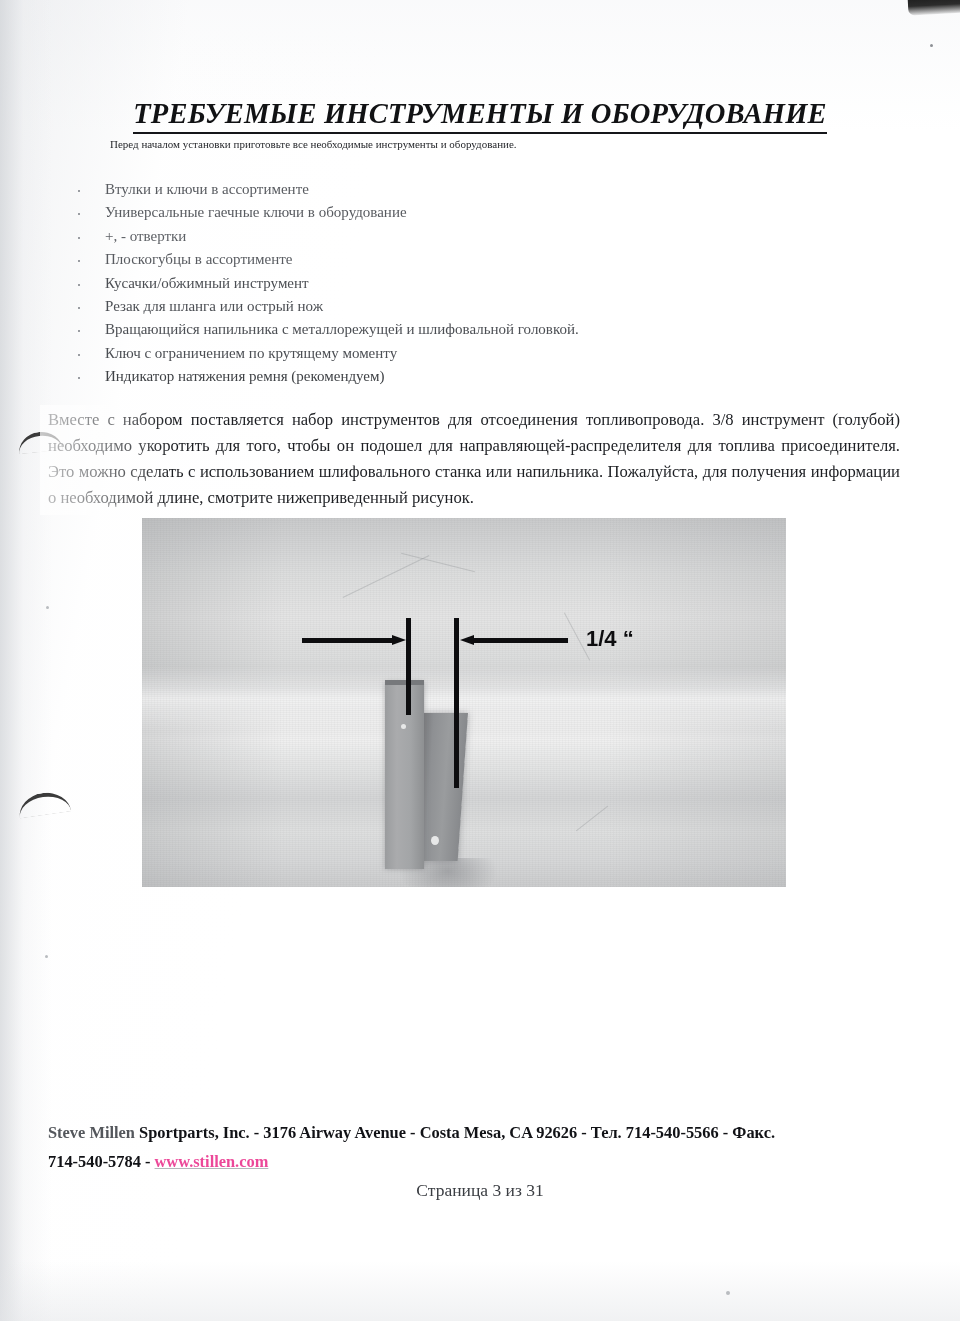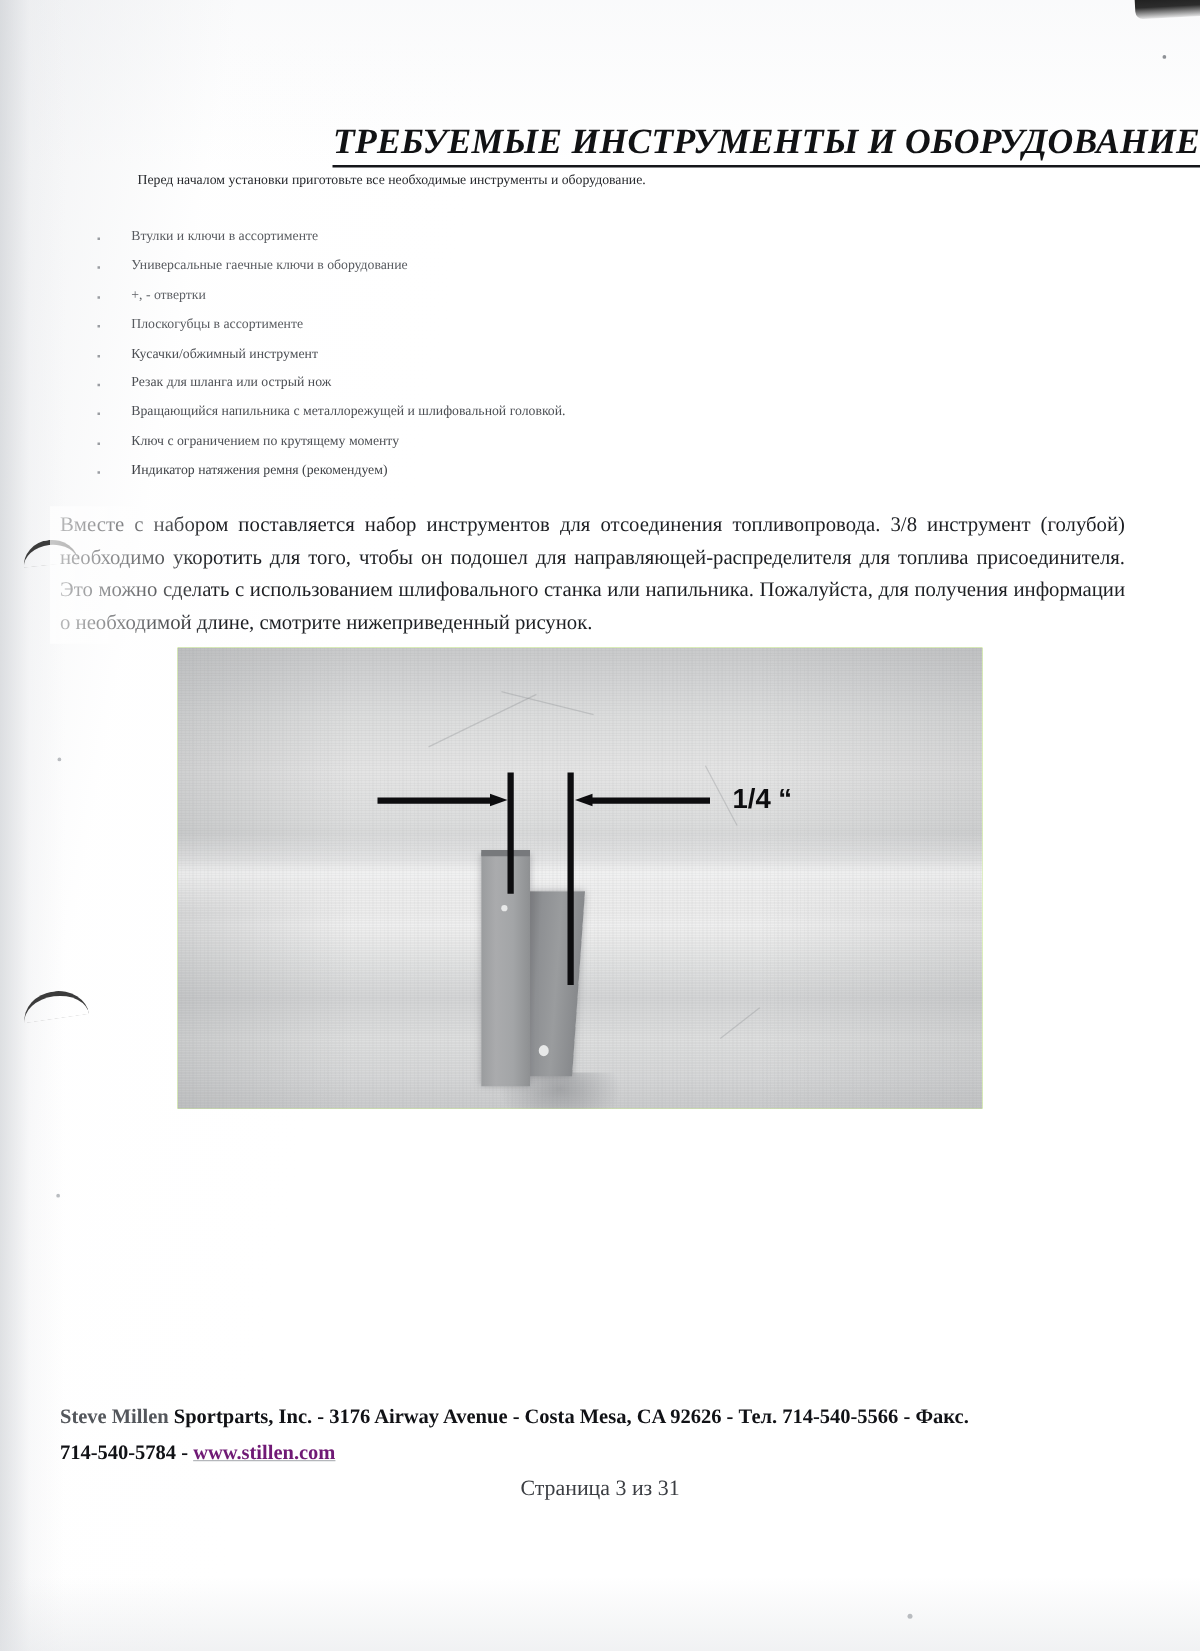--- a/index.html
+++ b/index.html
@@ -73,21 +73,21 @@
   .margin-arc.a1 { left: 18px; top: 432px; width: 44px; height: 16px; transform: rotate(-6deg); }
   .margin-arc.a2 { left: 18px; top: 793px; width: 52px; height: 18px; transform: rotate(-8deg); }
 
   .speck { position: absolute; background: #b9bcc0; border-radius: 50%; pointer-events: none; }
 
   
   .title-block {
     position: absolute;
     left: 0; top: 98px;
     width: 960px;
-    text-align: right;
+    text-align: center;
   }
   .doc-title {
     display: inline-block;
     font-family: "Liberation Serif", serif;
     font-weight: bold;
     font-style: italic;
     font-size: 28.5px;
     letter-spacing: 0.2px;
     color: #111214;
     border-bottom: 2px solid #15161a;
@@ -108,21 +108,21 @@
     position: absolute;
     left: 76px; top: 178px;
     width: 800px;
     list-style: none;
     margin: 0;
     padding: 0;
   }
   .tool-list li {
     position: relative;
     font-family: "Liberation Serif", serif;
-    font-size: 11px;
+    font-size: 15px;
     line-height: 23.4px;
     color: #4c4f54;
     padding-left: 29px;
     white-space: nowrap;
   }
   .tool-list li::before {
     content: "";
     position: absolute;
     left: 2px;
     top: 12px;
@@ -156,21 +156,21 @@
     background: linear-gradient(90deg, rgba(255,255,255,0.72) 0%, rgba(255,255,255,0.42) 48%, rgba(255,255,255,0) 100%);
     pointer-events: none;
   }
 
   
   .photo {
     position: absolute;
     left: 142px; top: 518px;
     width: 644px; height: 369px;
     overflow: hidden;
-    background: #bef264;
+    background: #d946ef;
   }
   .photo-base {
     position: absolute; inset: 0;
     background:
       linear-gradient(180deg,
         #c9cacb 0%, #d2d3d4 7%, #dcdddd 15%,
         #e4e4e4 27%, #dcdddd 38%, #cfd0d1 46%,
         #e7e7e7 54%, #f0f0f0 60%, #e2e3e3 68%,
         #d4d5d6 76%, #dedfdf 85%, #d6d7d8 93%, #cbcccd 100%);
   }
@@ -272,21 +272,21 @@
     left: 48px; top: 1118px;
     width: 850px;
     font-family: "Liberation Serif", serif;
     font-weight: bold;
     font-size: 16.4px;
     line-height: 29px;
     color: #111216;
   }
   .footer-fade-head { color: #54575c; }
   .footer-url {
-    color: #701a75;
+    color: #ec4899;
     text-decoration: underline;
     text-decoration-color: #b4b7bb;
   }
   .page-number {
     position: absolute;
     left: 0; top: 1180px;
     width: 960px;
     text-align: center;
     font-family: "Liberation Serif", serif;
     font-size: 17.5px;

